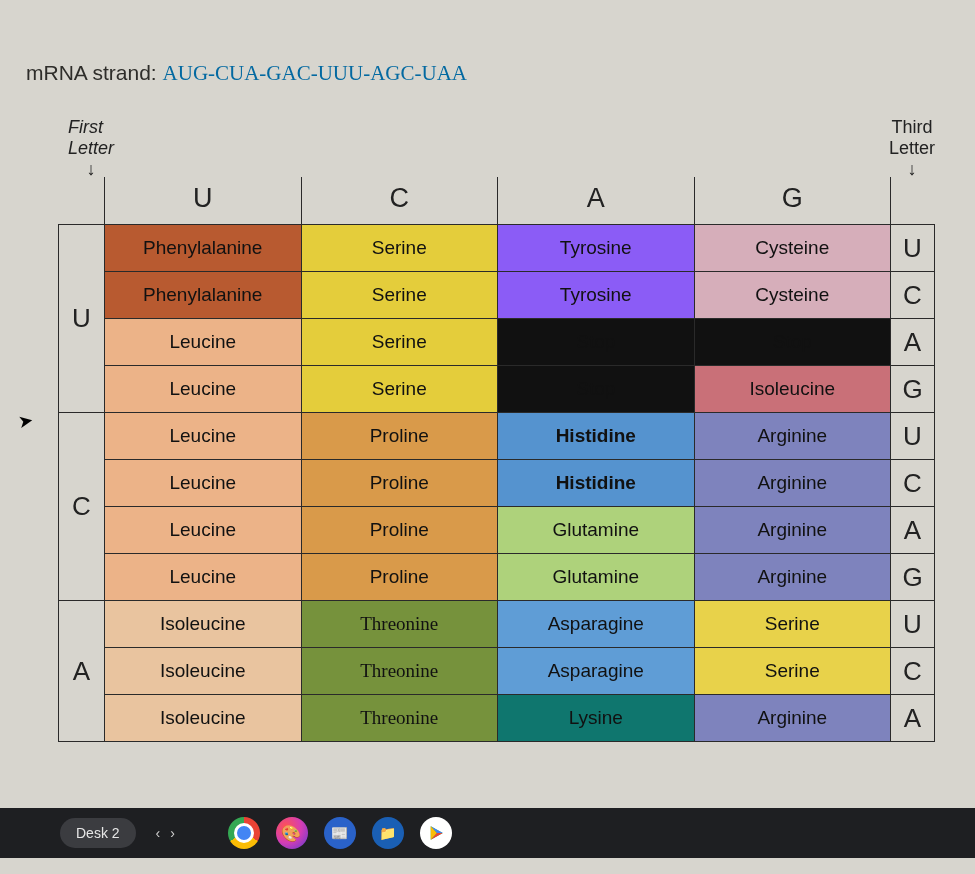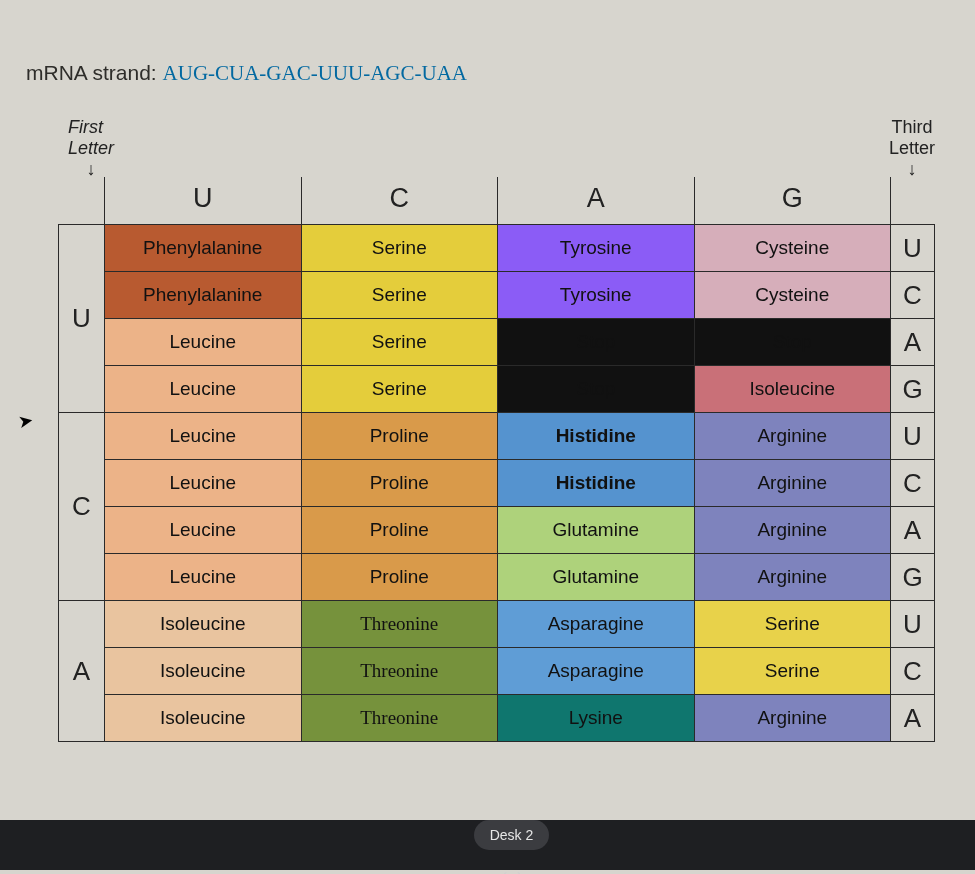--- a/index.html
+++ b/index.html
@@ -86,25 +86,24 @@
   .argA { background:#7e83bd; }
 
   
   .cursor {
     position:absolute; left:18px; top:410px; font-size:18px; color:#000;
     transform: rotate(-10deg);
   }
 
   
   .taskbar {
-    position: absolute; left:0; right:0; bottom:4px; height:50px;
+    position: absolute; left:0; right:0; bottom:16px; height:50px;
     background:#1e1f22;
     display:flex; align-items:center; gap:16px;
     padding:0 12px 0 60px;
-    flex-direction:column;
   }
   .desk-pill {
     background:#3b3c40; color:#e6e6e6; font-size:14px;
     padding:7px 16px; border-radius:18px;
   }
   .navarrows { color:#cfcfcf; font-size:14px; letter-spacing:3px; margin-left:4px;}
   .tb-icon {
     width:32px; height:32px; border-radius:50%;
     display:flex; align-items:center; justify-content:center;
     font-size:16px; color:#fff;

